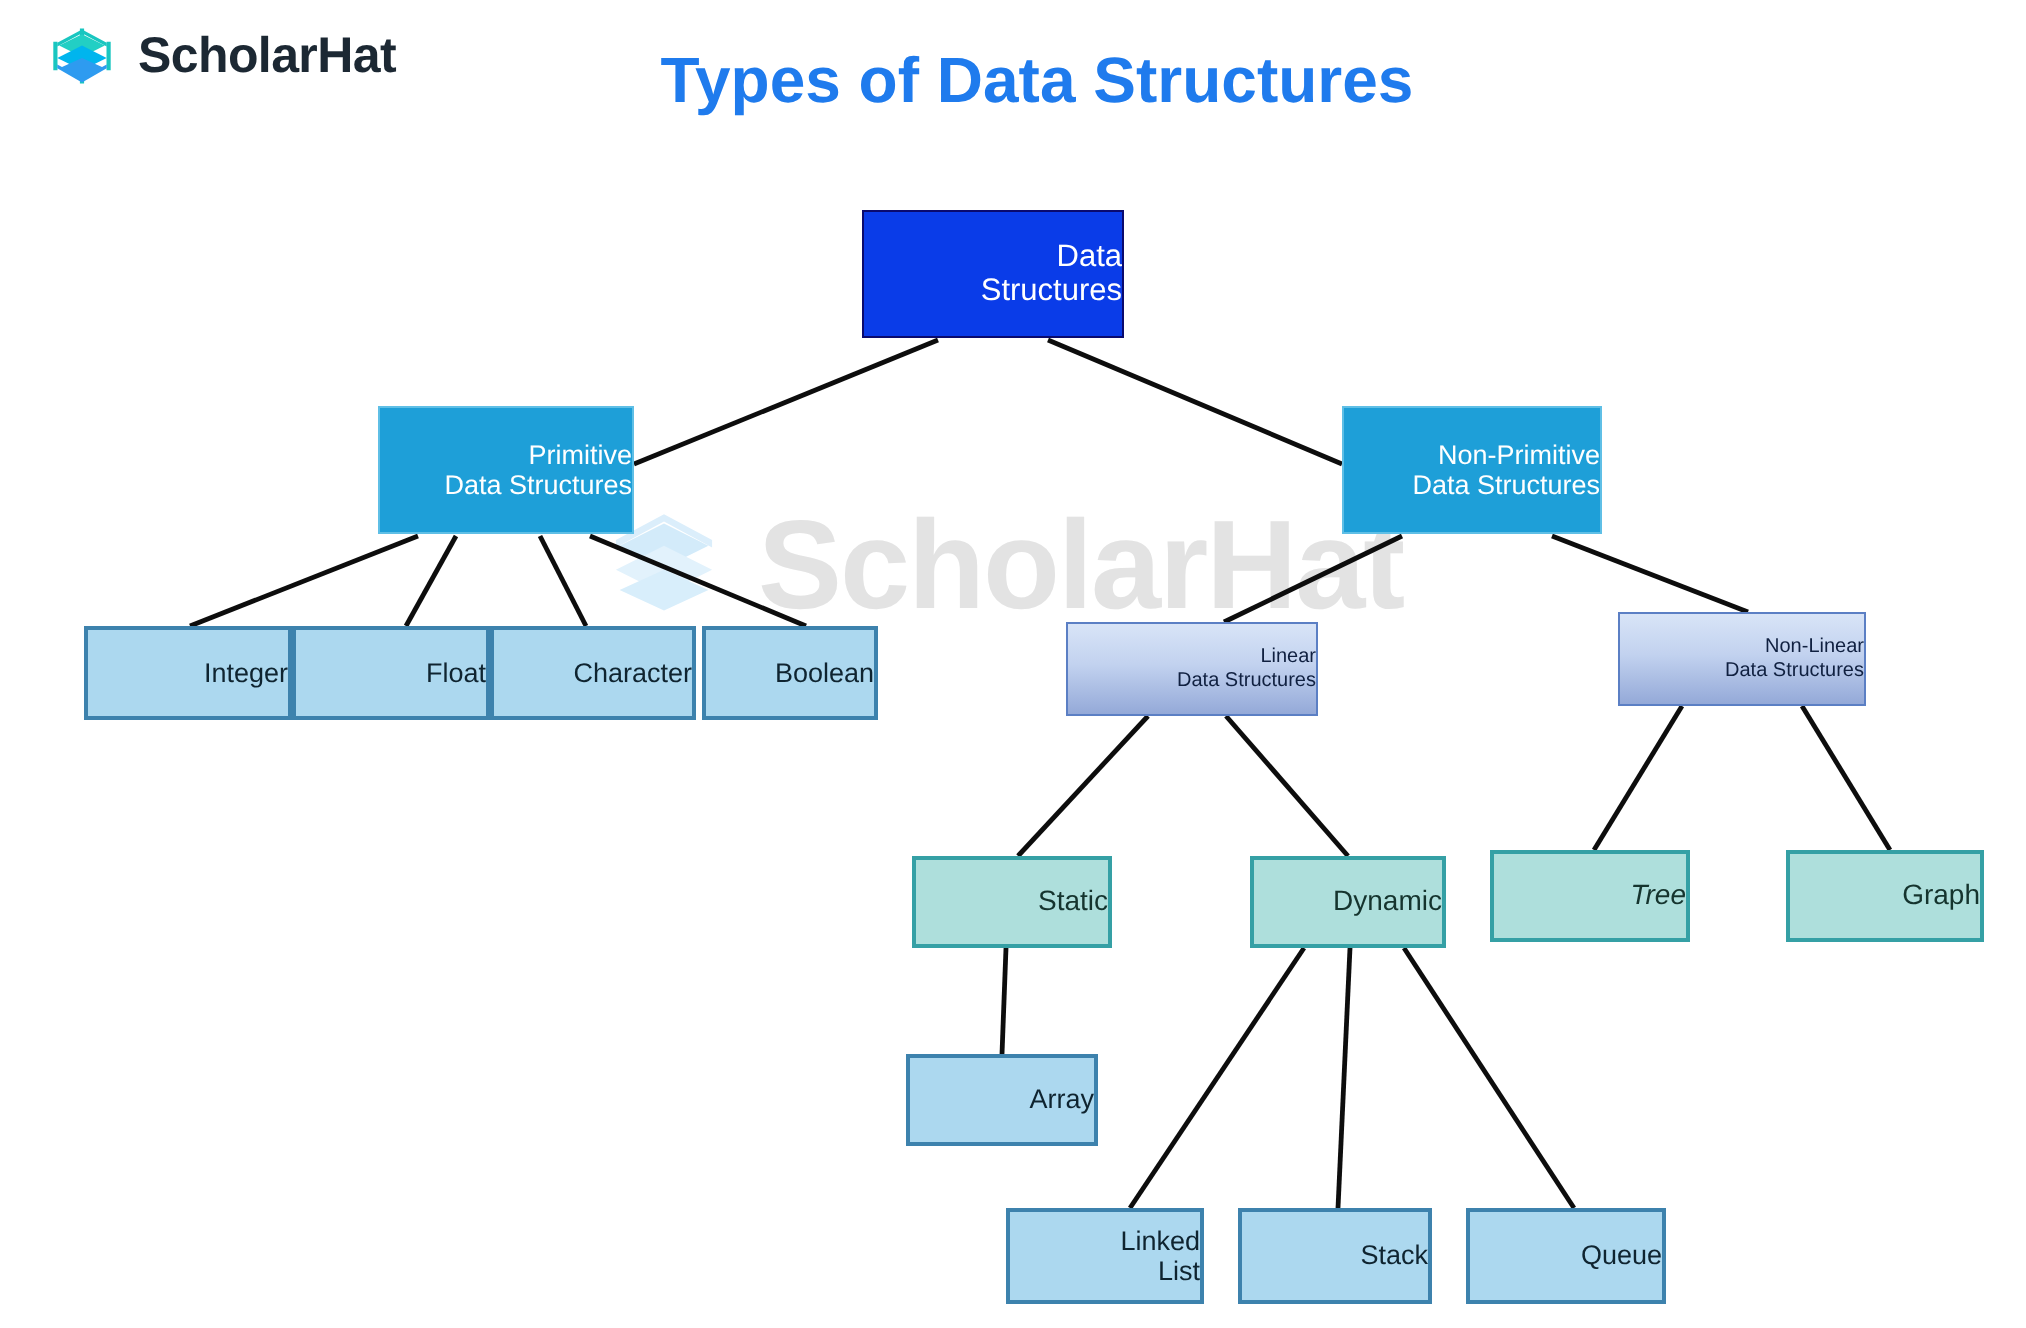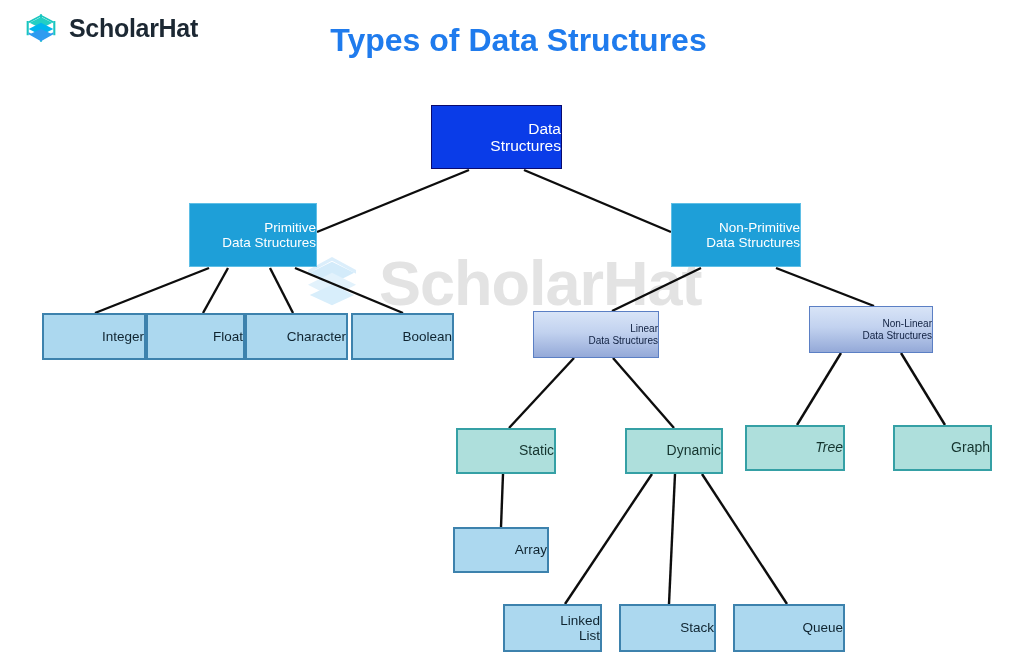--- a/index.html
+++ b/index.html
@@ -123,21 +123,21 @@
       </div>
       <div class="node n-leaf" style="left: 30px; top: 313px; width: 104px; height: 47px;">
         <span class="lbl">Integer</span>
       </div>
       <div class="node n-leaf" style="left: 134px; top: 313px; width: 99px; height: 47px;">
         <span class="lbl">Float</span>
       </div>
       <div class="node n-leaf" style="left: 233px; top: 313px; width: 103px; height: 47px;">
         <span class="lbl">Character</span>
       </div>
-      <div class="node n-leaf" style="left: 339px; top: 313px; width: 103px; height: 47px;">
+      <div class="node n-leaf" style="left: 339px; top: 313px; width: 88px; height: 47px;">
         <span class="lbl">Boolean</span>
       </div>
       <div class="node n-grad" style="left: 521px; top: 311px; width: 126px; height: 47px;">
         <span class="lbl">Linear
 Data Structures</span>
       </div>
       <div class="node n-grad" style="left: 797px; top: 306px; width: 124px; height: 47px;">
         <span class="lbl">Non-Linear
 Data Structures</span>
       </div>
@@ -156,18 +156,18 @@
       <div class="node n-leaf" style="left: 441px; top: 527px; width: 96px; height: 46px;">
         <span class="lbl">Array</span>
       </div>
       <div class="node n-leaf" style="left: 491px; top: 604px; width: 99px; height: 48px;">
         <span class="lbl">Linked
 List</span>
       </div>
       <div class="node n-leaf" style="left: 607px; top: 604px; width: 97px; height: 48px;">
         <span class="lbl">Stack</span>
       </div>
-      <div class="node n-leaf" style="left: 721px; top: 604px; width: 112px; height: 48px;">
+      <div class="node n-leaf" style="left: 721px; top: 604px; width: 100px; height: 48px;">
         <span class="lbl">Queue</span>
       </div>
     </div>
 
 </div>
 
 </body></html>

